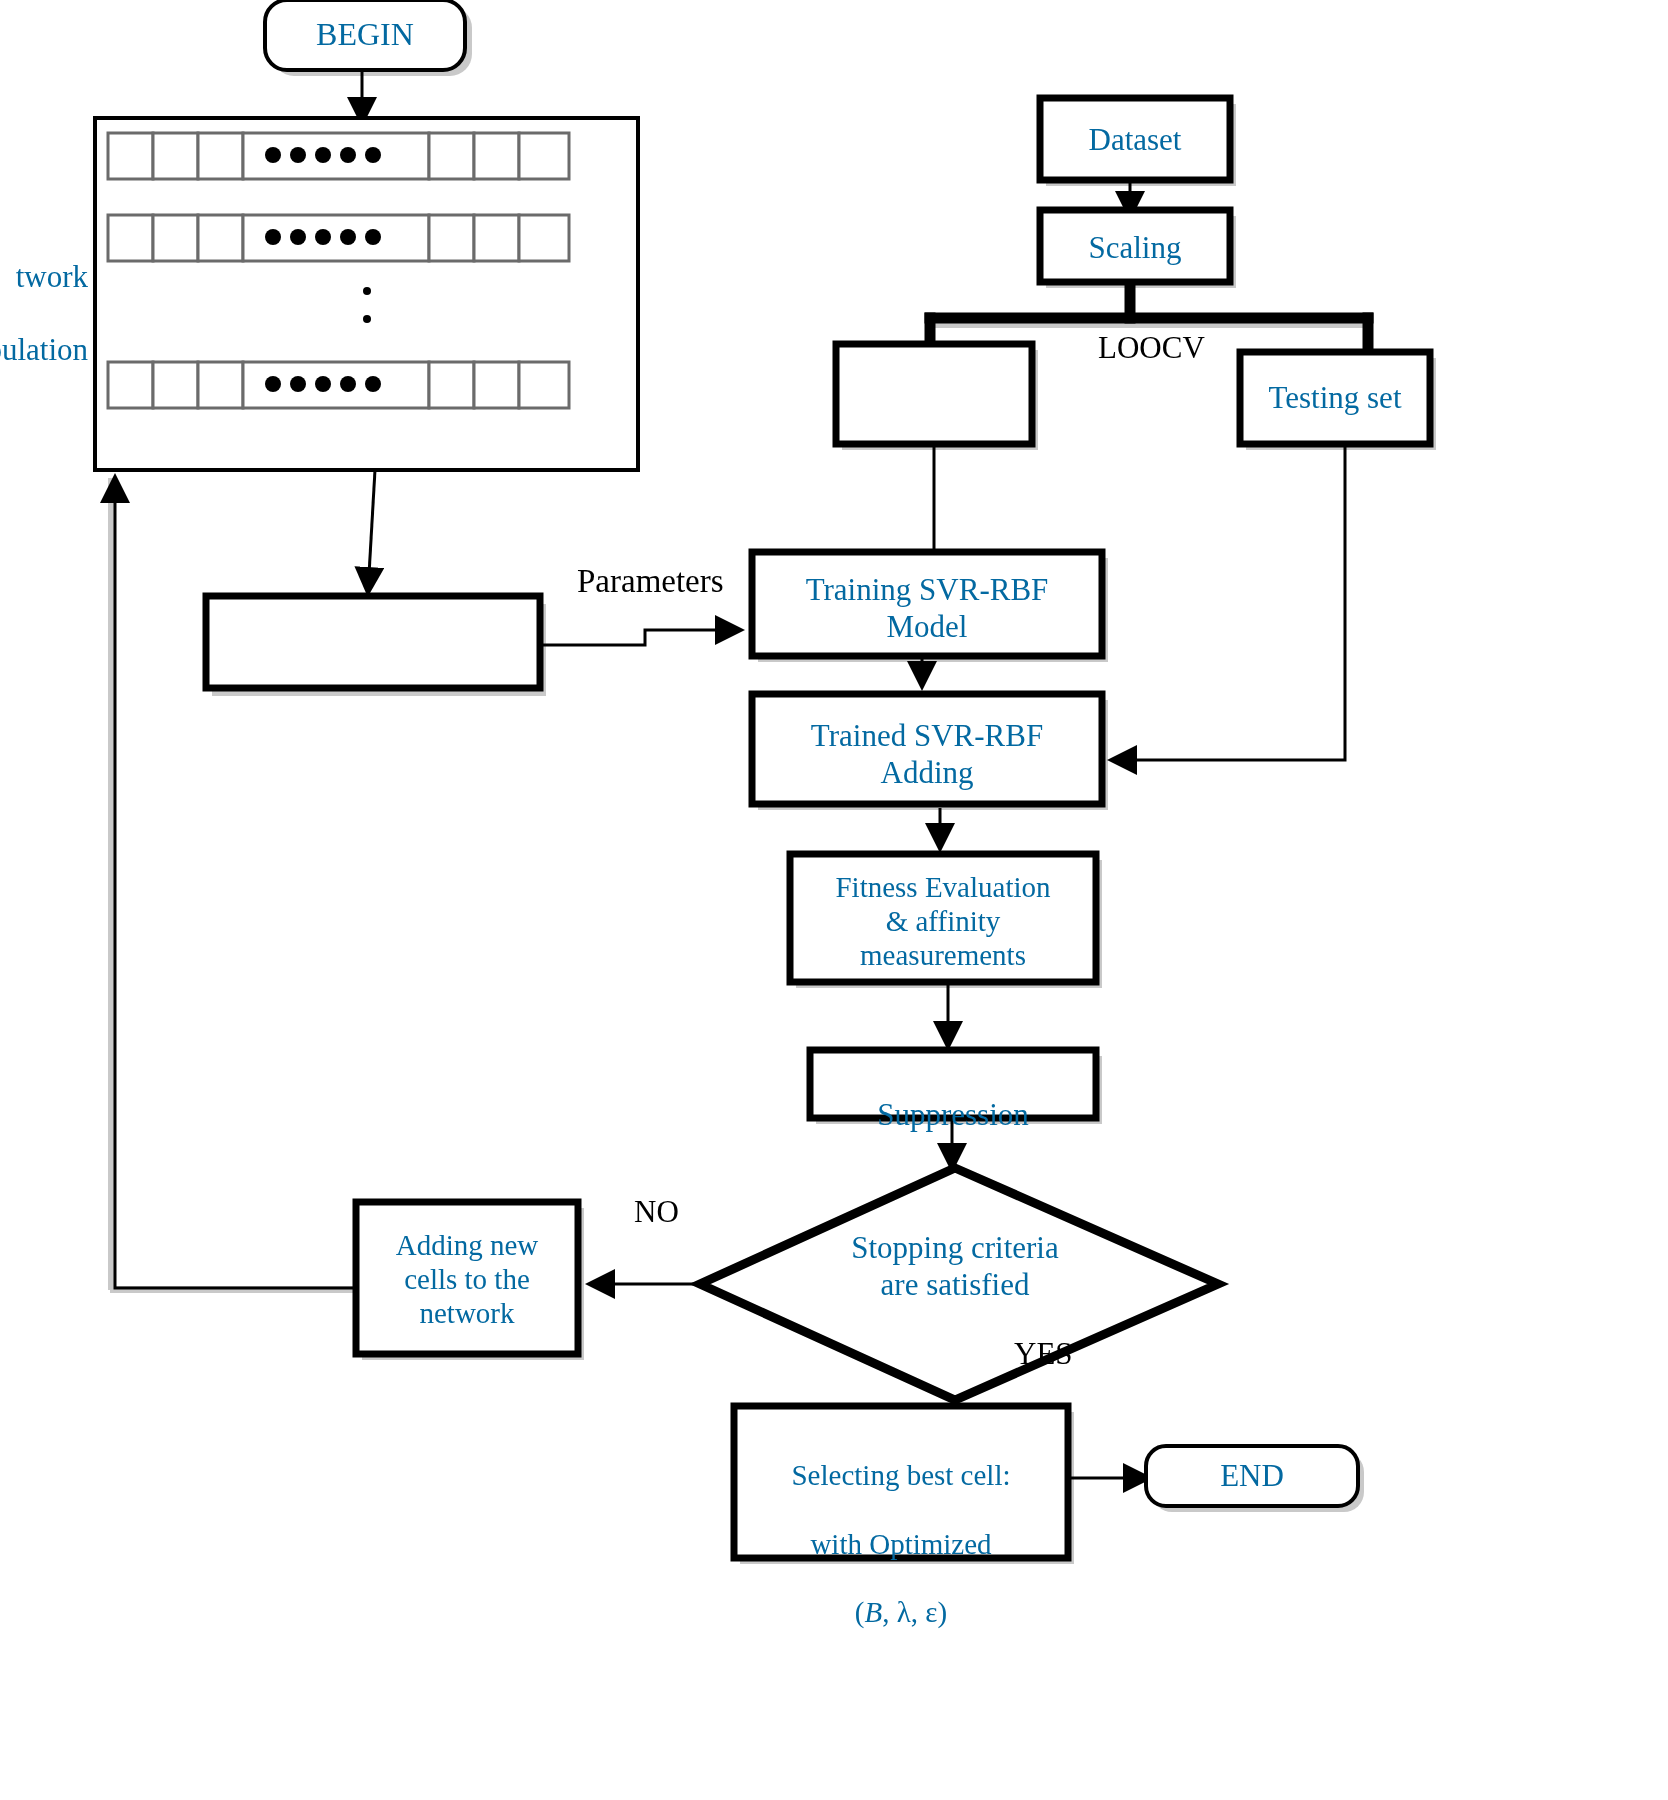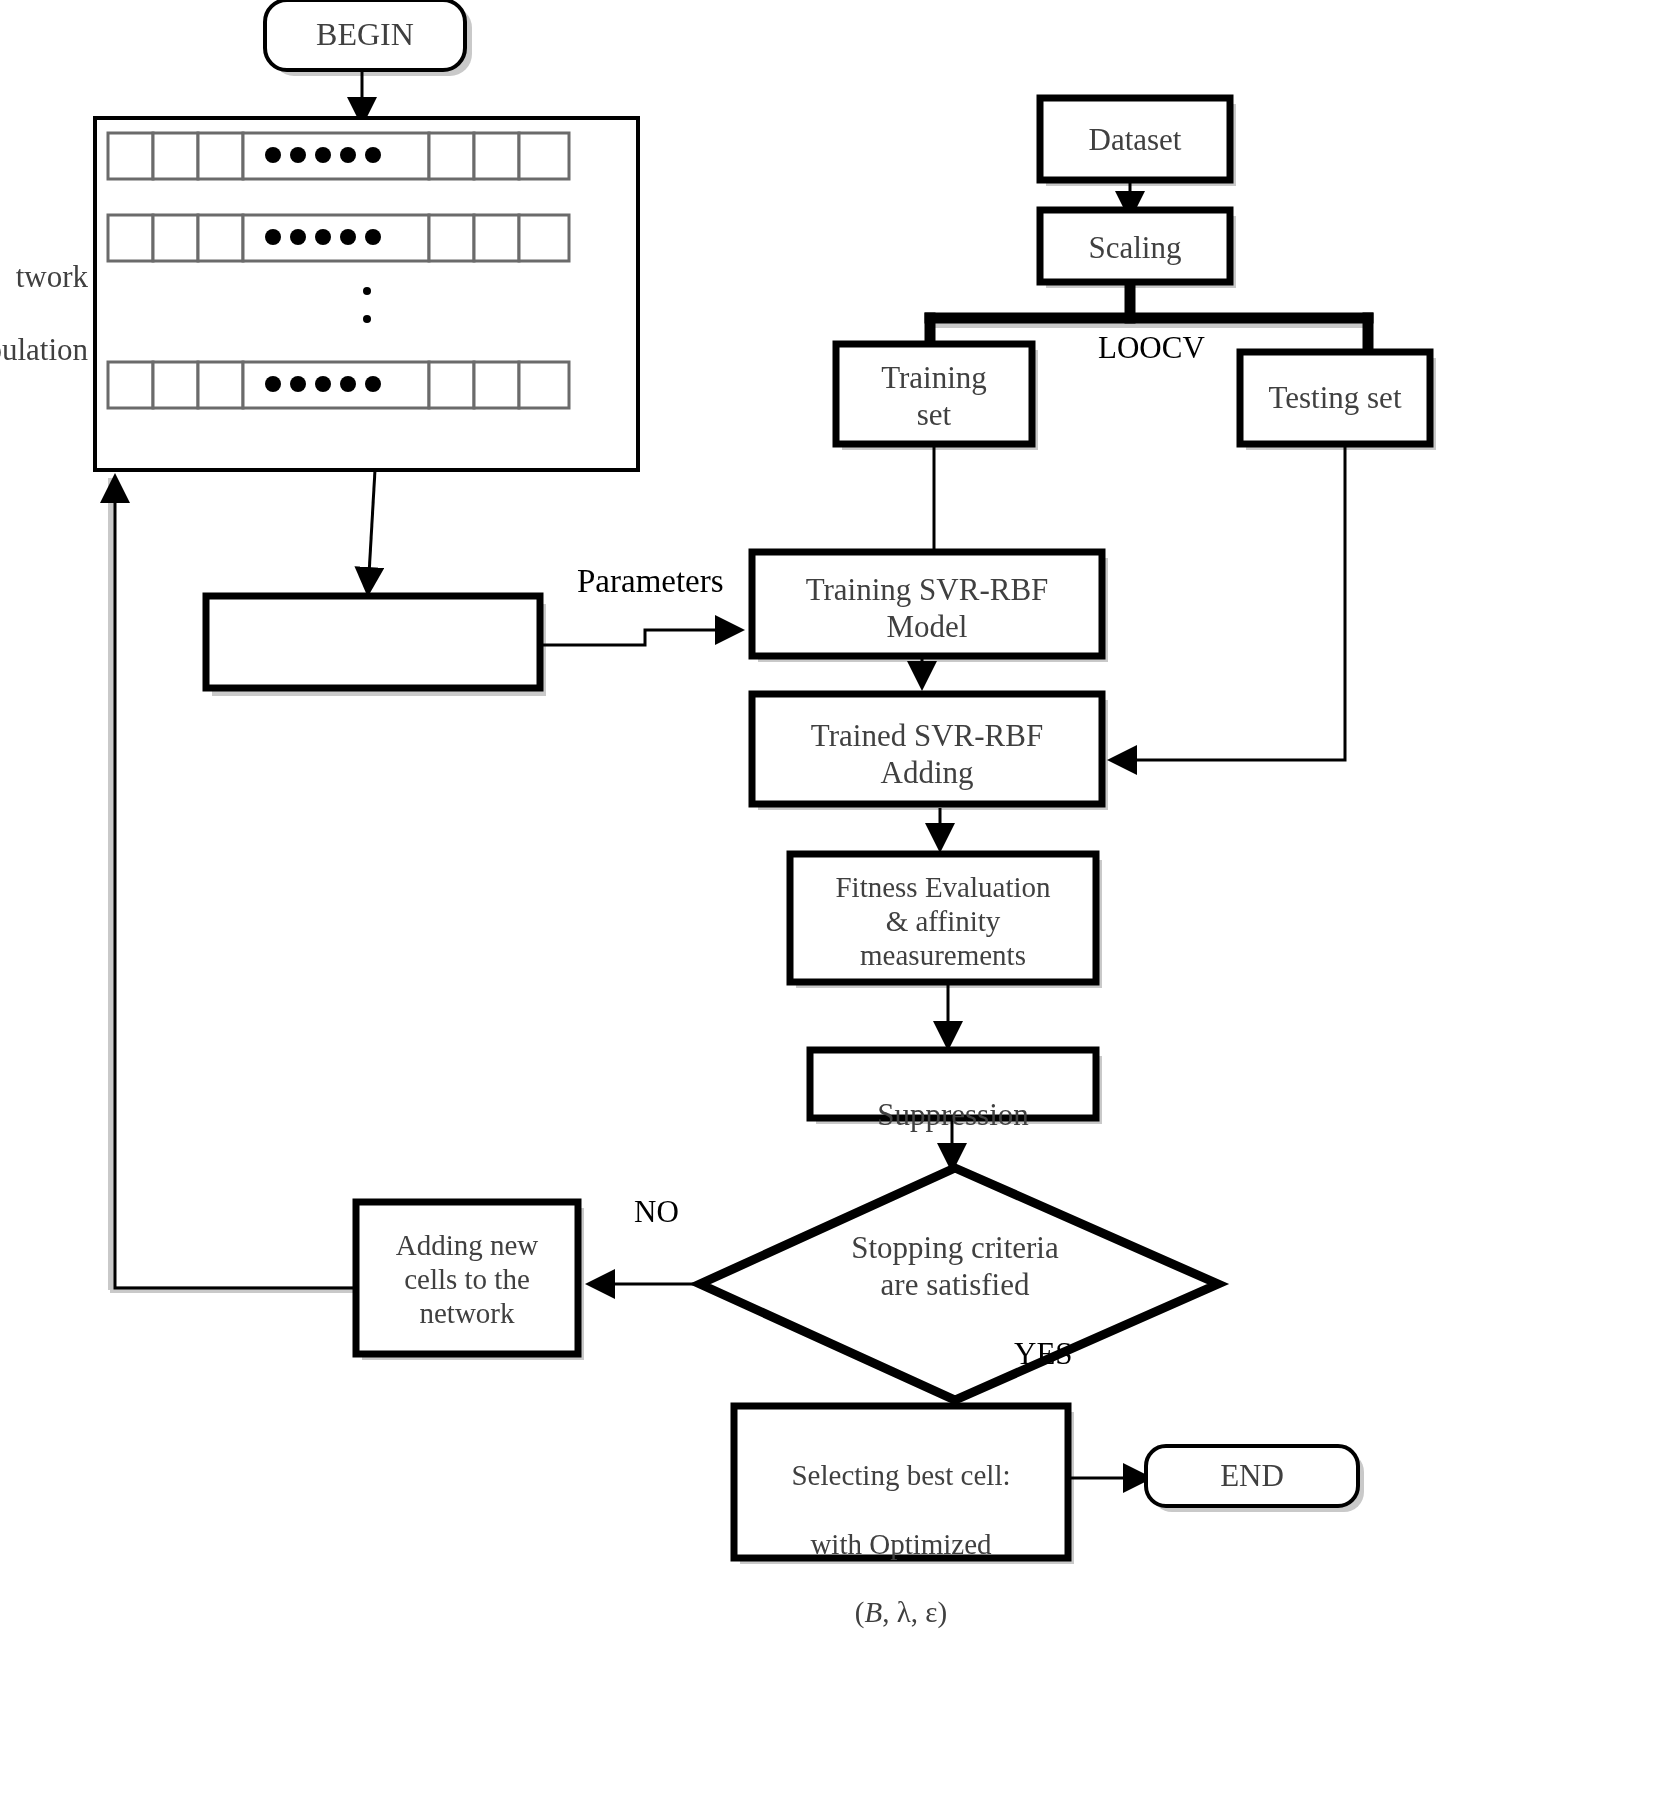--- a/index.html
+++ b/index.html
@@ -18,21 +18,21 @@
   svg.layer {
     position: absolute;
     left: 0;
     top: 0;
     width: 1668px;
     height: 1800px;
   }
   .lbl {
     position: absolute;
     font-family: "Liberation Serif", "DejaVu Serif", serif;
-    color: #404040;
+    color: #0369a1;
     text-align: center;
     line-height: 1.18;
     white-space: pre-line;
     pointer-events: none;
   }
   .edge-lbl {
     position: absolute;
     font-family: "Liberation Serif", "DejaVu Serif", serif;
     color: #000;
     white-space: nowrap;
@@ -224,22 +224,20 @@
     <div>pulation</div>
   </div>
 
   <div class="lbl" style="left:265px; top:16px; width:200px; font-size:32px;">BEGIN</div>
 
 
   <div class="lbl" style="left:1040px; top:122px; width:190px; font-size:31px;">Dataset</div>
 
   <div class="lbl" style="left:1040px; top:230px; width:190px; font-size:31px;">Scaling</div>
 
-  <div class="lbl" style="left:836px; top:360px; width:196px; font-size:31px;">Training
-set</div>
 
   <div class="lbl" style="left:1240px; top:380px; width:190px; font-size:31px;">Testing set</div>
 
   <div class="lbl" style="left:752px; top:572px; width:350px; font-size:31px;">Training SVR-RBF
 Model</div>
 
   <div class="lbl" style="left:752px; top:718px; width:350px; font-size:31px;">Trained SVR-RBF
 Adding</div>
 
   <div class="lbl" style="left:790px; top:870px; width:306px; font-size:29px;">Fitness Evaluation

